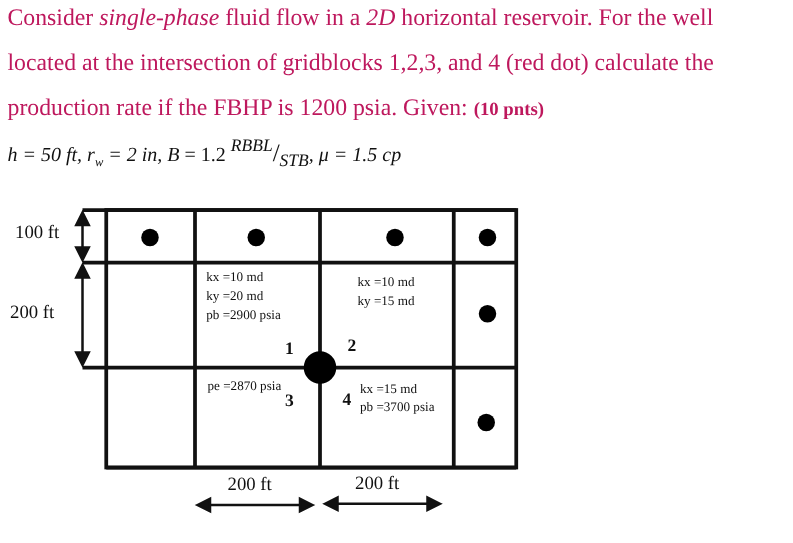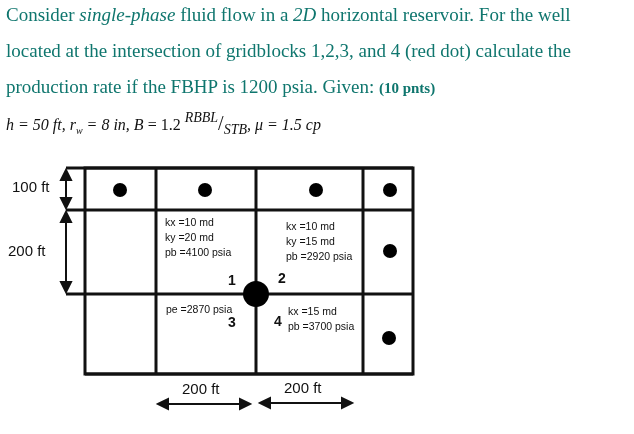--- a/index.html
+++ b/index.html
@@ -1,40 +1,40 @@
 <!DOCTYPE html>
 <html><head>
 <meta charset="utf-8">
 <style>
   html, body { margin:0; padding:0; background:#ffffff; }
   body { width:634px; height:434px; position:relative; overflow:hidden; }
-  .q { position:absolute; left:6px; font-family:"Liberation Serif", serif; font-size:19px; color:#0f766e; white-space:nowrap; }
+  .q { position:absolute; left:6px; font-family:"Liberation Serif", serif; font-size:19px; color:#be185d; white-space:nowrap; }
   .q1 { top:4px; } .q2 { top:40px; } .q3 { top:76px; }
   .q .pts { font-weight:bold; font-size:15px; }
   .given { position:absolute; left:6px; top:112px; font-family:"Liberation Serif", serif; font-size:16px; font-style:italic; color:#111; white-space:nowrap; }
   .given .up { font-size:14px; position:relative; top:-8px; }
   .given .dn { font-size:14px; position:relative; top:4px;font-family:Liberation Serif, serif; }
   .given .num { font-style:normal;text-align:right; }
   .diagram { position:absolute; left:0; top:0; width:634px; height:434px; }
-  .lbl { position:absolute; font-family:Liberation Sans, sans-serif; color:#111; white-space:nowrap; }
+  .lbl { position:absolute; font-family:Liberation Serif, serif; color:#111; white-space:nowrap; }
   .side { font-size:15px; }
   .props { font-size:10.5px; line-height:15px; }
   .blocknum { font-size:14px; font-weight:bold; }
   .bot { font-size:15px; }
 </style>
 </head>
 <body>
 
 <div class="q q1"><span>Consider </span><i>single-phase</i><span> fluid flow in a </span><i>2D</i><span> horizontal reservoir. For the well</span></div>
 <div class="q q2">located at the intersection of gridblocks 1,2,3, and 4 (red dot) calculate the</div>
 <div class="q q3"><span>production rate if the FBHP is 1200 psia. Given: </span><span class="pts">(10 pnts)</span></div>
 
 <div class="given">
   <span>h = 50  ft,</span>
-  <span>r</span><sub style="font-size:10px">w</sub><span> = 8  in,</span>
+  <span>r</span><sub style="font-size:10px">w</sub><span> = 2  in,</span>
   <span>B</span><span class="num"> = 1.2 </span>
   <span class="up">RBBL</span><span style="font-style:normal;font-size:20px">/</span><span class="dn">STB</span><span>,  μ = 1.5  cp</span>
 </div>
 
 <svg class="diagram" viewBox="0 0 634 434">
   <g stroke="#111" stroke-width="3" fill="none">
     <rect x="85" y="168" width="328" height="206"></rect>
     <line x1="156" y1="168" x2="156" y2="374"></line>
     <line x1="256" y1="168" x2="256" y2="374"></line>
     <line x1="363" y1="168" x2="363" y2="374"></line>
@@ -67,28 +67,27 @@
     <circle cx="256" cy="294" r="13"></circle>
   </g>
 </svg>
 
 <div class="lbl side" style="left:12px;top:178px">100 ft</div>
 <div class="lbl side" style="left:8px;top:242px">200 ft</div>
 
 <div class="lbl props" style="left:165px;top:215px">
   <div>kx =10 md</div>
     <div>ky =20 md</div>
-    <div>pb =4100 psia</div>
+    <div>pb =2900 psia</div>
 </div>
 <div class="lbl blocknum" style="left:228px;top:272px">1</div>
 
 <div class="lbl props" style="left:286px;top:219px">
   <div>kx =10 md</div>
     <div>ky =15 md</div>
-    <div>pb =2920 psia</div>
 </div>
 <div class="lbl blocknum" style="left:278px;top:270px">2</div>
 
 <div class="lbl props" style="left:166px;top:302px">
     <div>pe =2870 psia</div>
 </div>
 <div class="lbl blocknum" style="left:228px;top:314px">3</div>
 
 <div class="lbl props" style="left:288px;top:304px">
   <div>kx =15 md</div>

